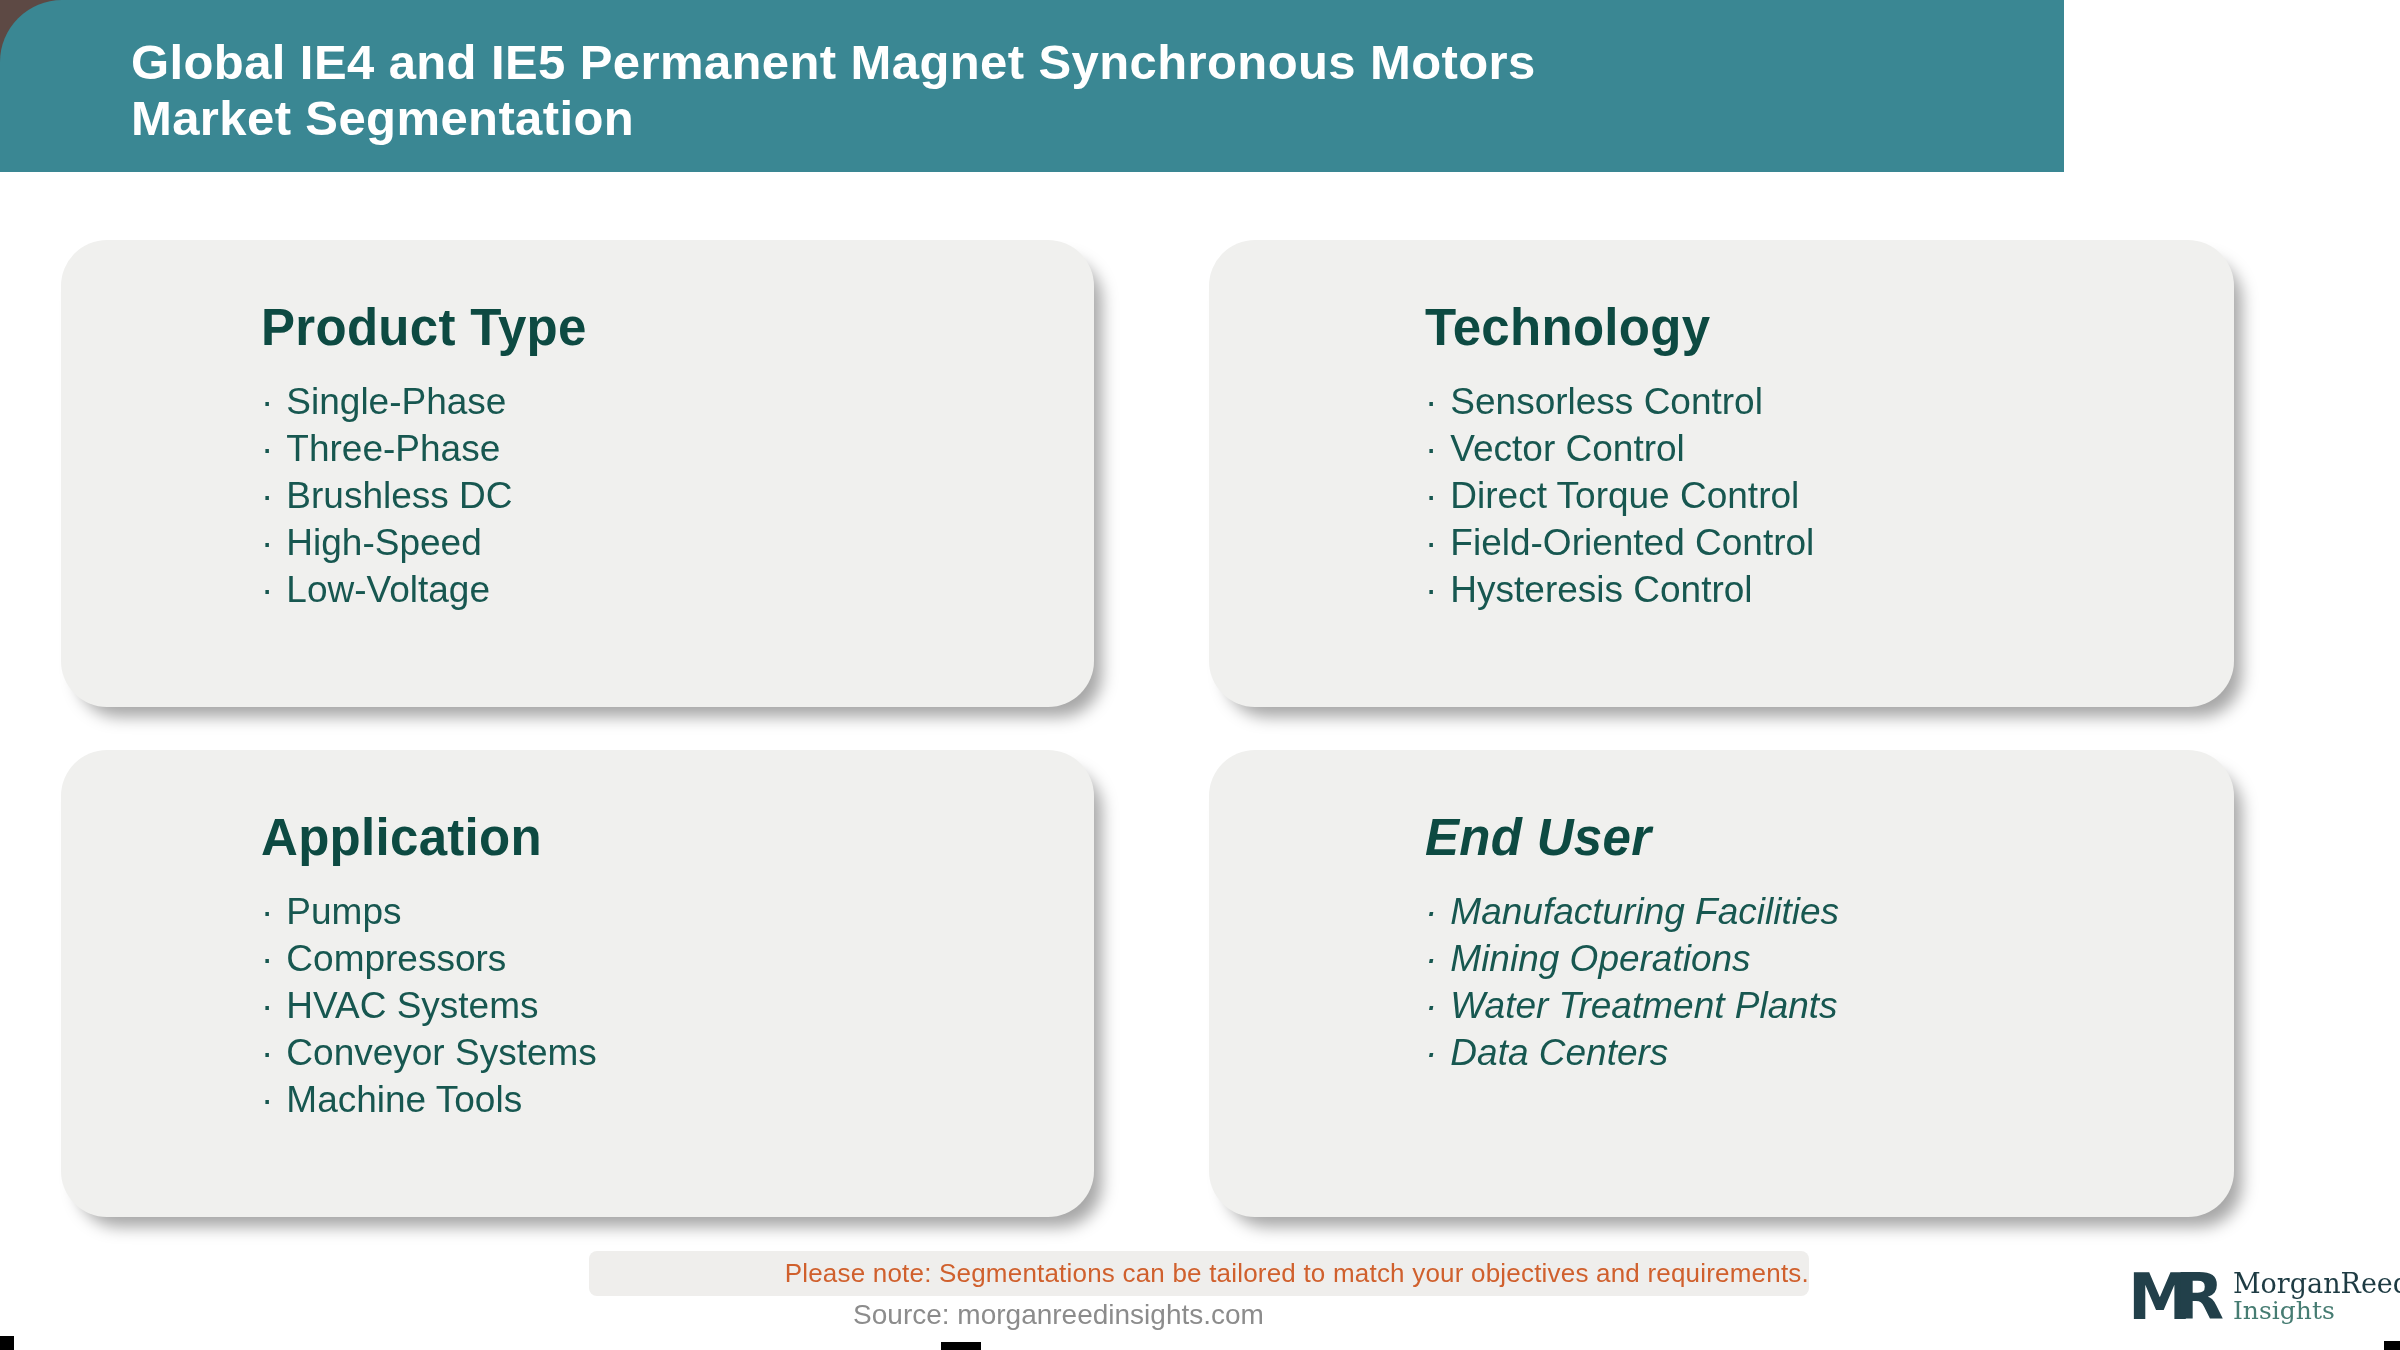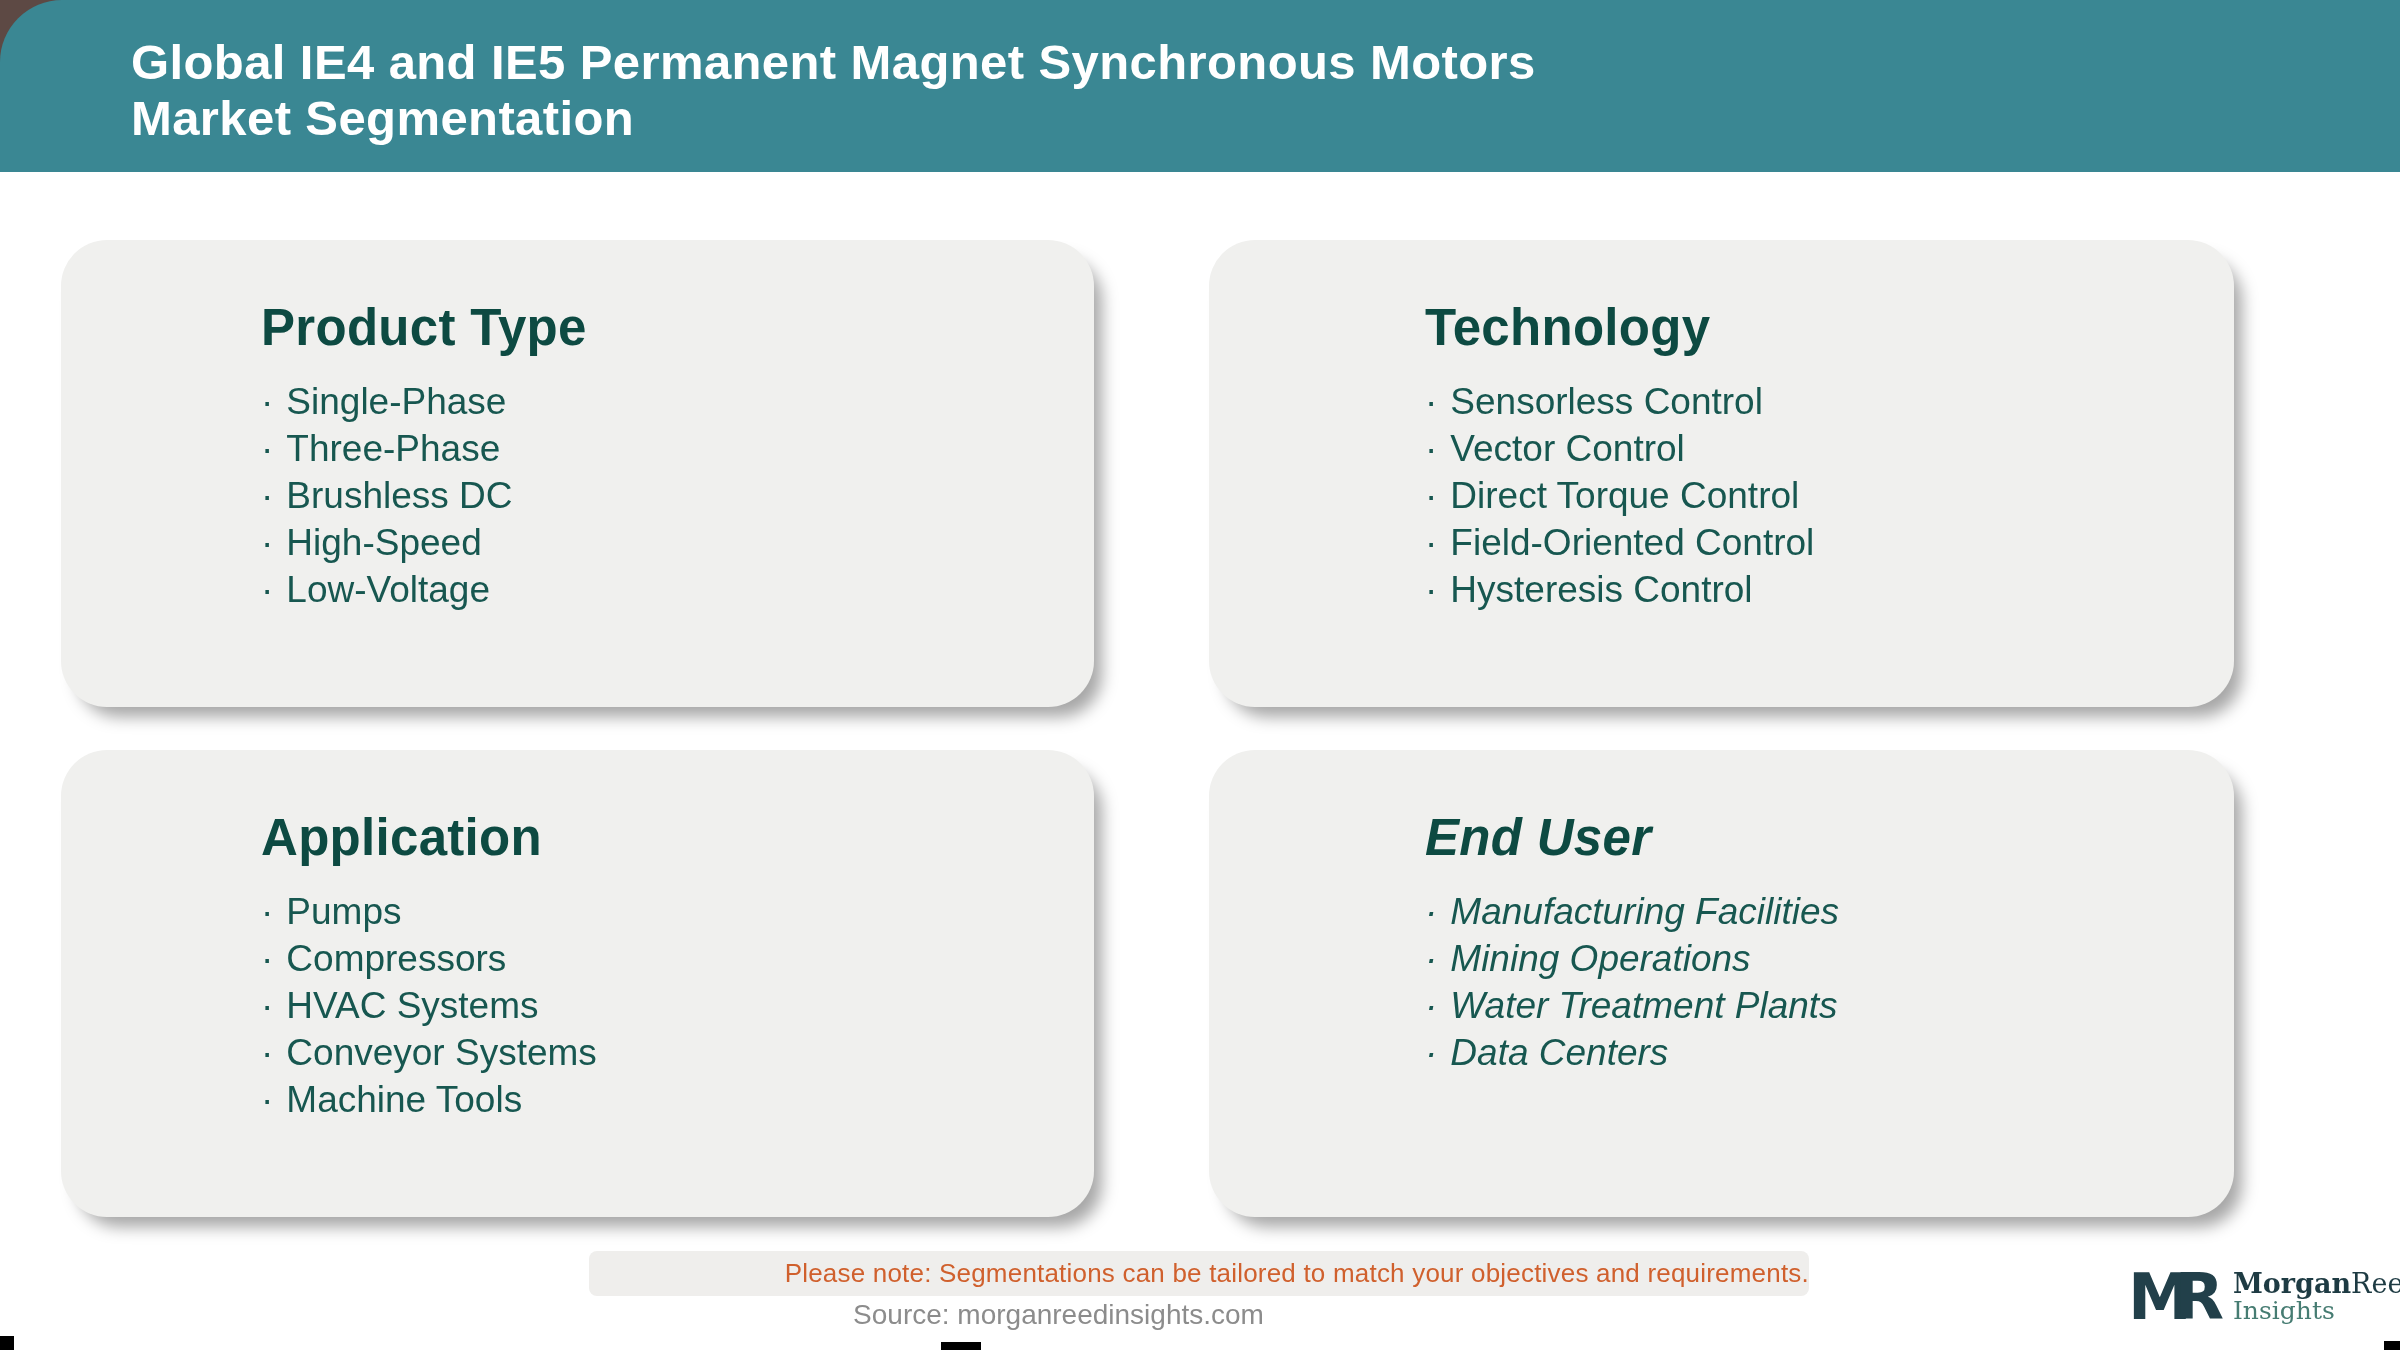--- a/index.html
+++ b/index.html
@@ -1,21 +1,21 @@
 <!DOCTYPE html>
 <html><head>
 <meta charset="utf-8">
 <style>
   html,body{margin:0;padding:0;background:#ffffff;}
   body{font-family:"Liberation Sans",sans-serif;}
   .page{position:relative;width:2400px;height:1350px;background:#ffffff;overflow:hidden;}
 
   
   .corner-accent{position:absolute;left:0;top:0;width:84px;height:84px;background:#5d4944;}
-  .header{position:absolute;left:0;top:0;width:2400px;height:172px;background:#3a8793;border-top-left-radius:62px;}
+  .header{position:absolute;left:0;top:0;width:2064px;height:172px;background:#3a8793;border-top-left-radius:62px;}
   .header-title{padding:34px 40px 0 131px;color:#ffffff;font-weight:bold;font-size:49px;line-height:56px;letter-spacing:0.4px;}
 
   
   .card{position:absolute;background:#f0f0ee;border-radius:46px;box-shadow:12px 14px 16px -4px rgba(0,0,0,0.35);}
   #card-product-type{left:61px;top:240px;width:1033px;height:467px;}
   #card-technology{left:1209px;top:240px;width:1025px;height:467px;}
   #card-application{left:61px;top:750px;width:1033px;height:467px;}
   #card-end-user{left:1209px;top:750px;width:1025px;height:467px;font-style:italic;}
   .card-inner{padding:58px 76px 0 200px;}
   .card.right .card-inner{padding-left:216px;}
@@ -28,21 +28,21 @@
   .note-pill{position:absolute;left:589px;top:1251px;width:1220px;height:45px;background:#efeeec;border-radius:8px;display:flex;align-items:center;justify-content:flex-end;}
   .note-text{color:#d0602d;font-size:26px;letter-spacing:0.2px;}
   .source{position:absolute;left:0;top:1299px;width:2117px;text-align:center;color:#8c8c8c;font-size:28px;}
 
   
   .logo{position:absolute;left:2128px;top:1270px;display:flex;align-items:center;gap:9px;}
   .logo-mono{display:flex;font-weight:bold;color:#22404a;font-size:64px;line-height:52px;font-family:"DejaVu Sans",sans-serif;}
   .logo-mono .r{margin-left:-17px;}
   .logo-textblock{display:flex;flex-direction:column;font-family:"DejaVu Serif",serif;line-height:27px;}
   .logo-name{font-size:27px;color:#1e3b43;}
-  .logo-name .bold{font-weight:bold;}
+  .logo-name .bold{font-weight:normal;}
   .logo-sub{font-size:25px;color:#467c72;}
 
   
   .mark{position:absolute;background:#000000;}
   #mark-bl{left:0;top:1336px;width:14px;height:14px;}
   #mark-bc{left:941px;top:1342px;width:40px;height:8px;}
   #mark-br{left:2384px;top:1341px;width:16px;height:9px;}
 </style>
 </head>
 <body>

